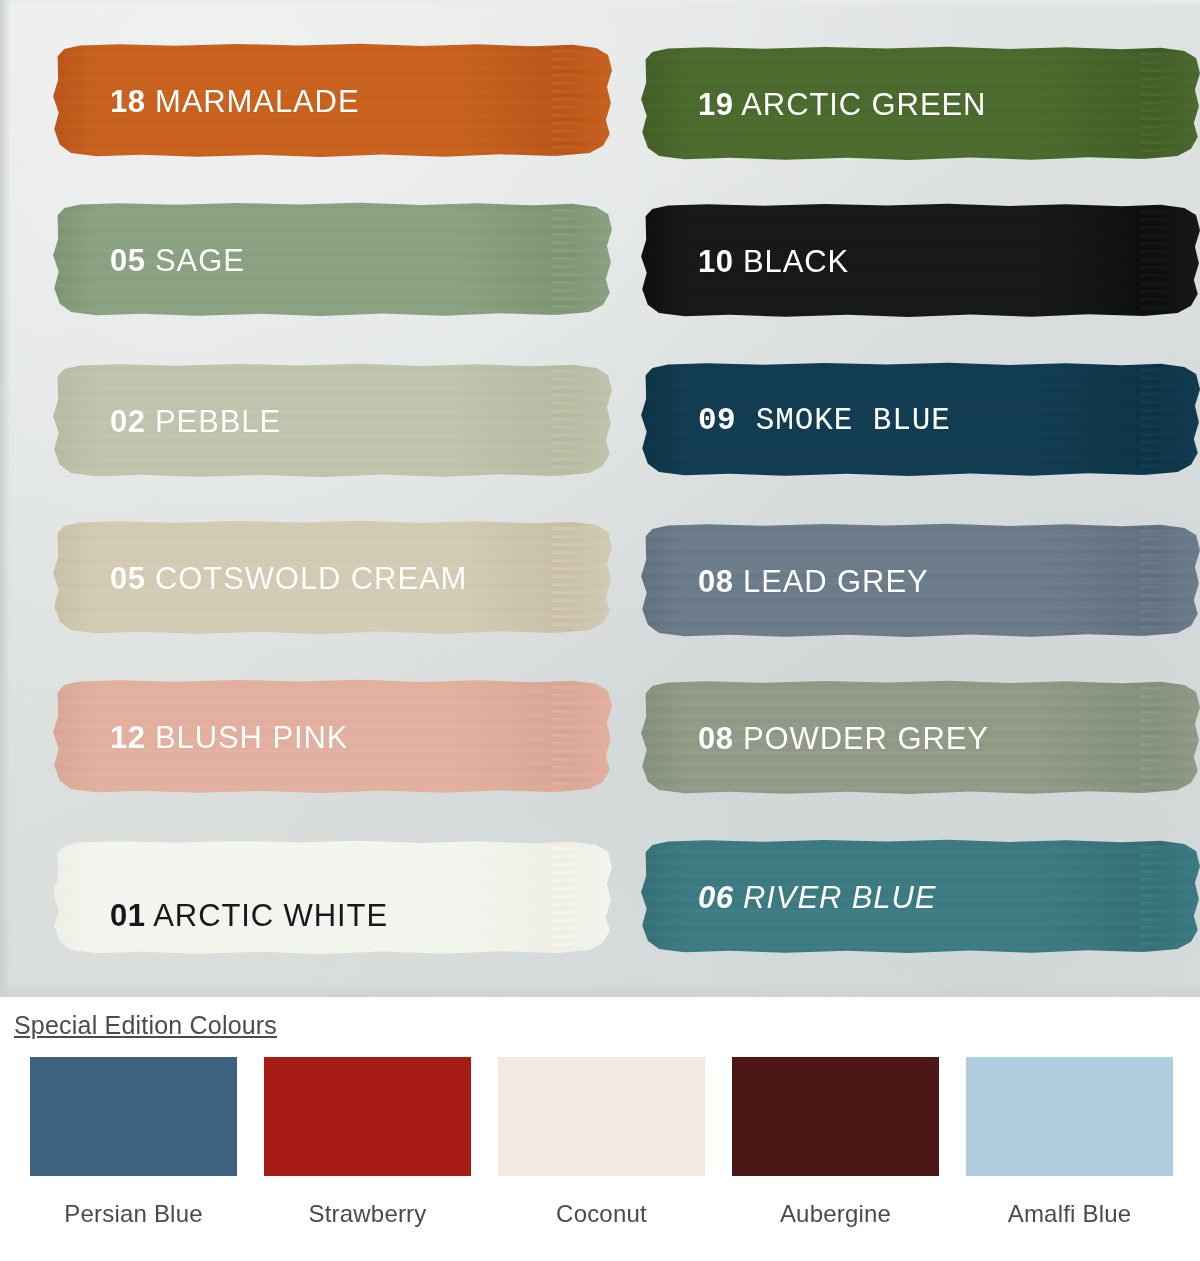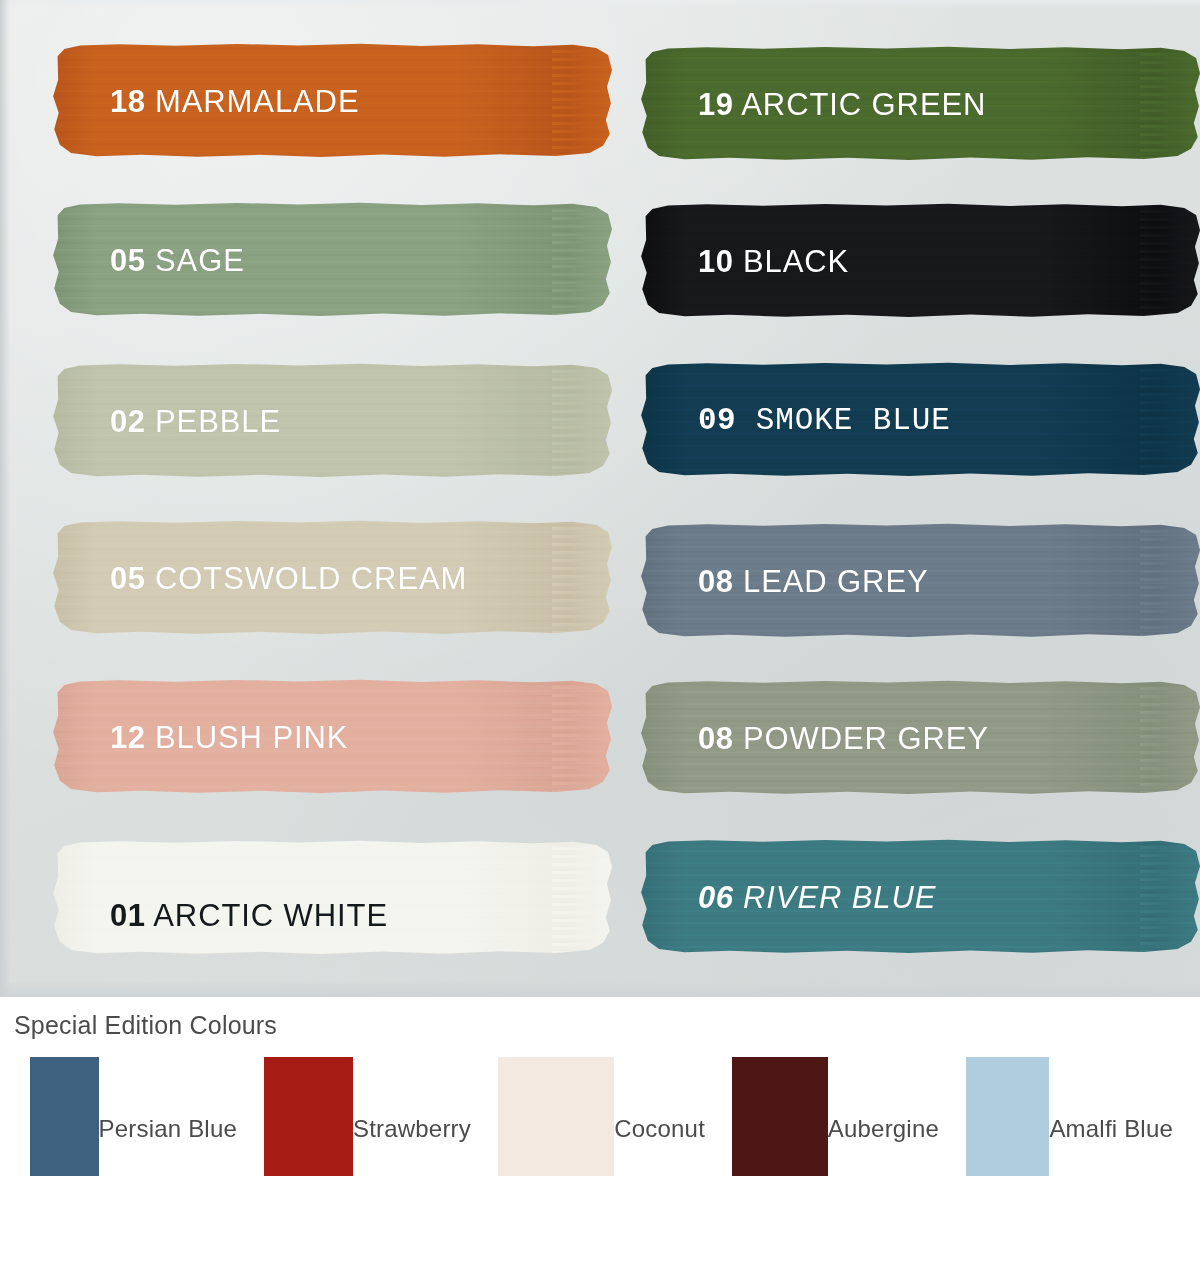--- a/index.html
+++ b/index.html
@@ -156,31 +156,32 @@
     background: #ffffff;
     box-sizing: border-box;
     padding: 8px 0 0 0;
   }
   #special-title {
     font-size: 25px;
     color: #4b4b4b;
     margin: 6px 0 0 14px;
     font-weight: 400;
     letter-spacing: .2px;
+    text-decoration: underline;
   }
   #special-swatch-row {
     display: flex;
     gap: 27px;
     padding: 17px 0 0 30px;
     box-sizing: border-box;
   }
   .special-item {
     width: 207px;
     display: flex;
-    flex-direction: row;
+    flex-direction: column;
     align-items: center;
   }
   .special-chip {
     width: 207px;
     height: 119px;
   }
   .special-name {
     margin-top: 24px;
     font-size: 24px;
     color: #4b4b4b;

